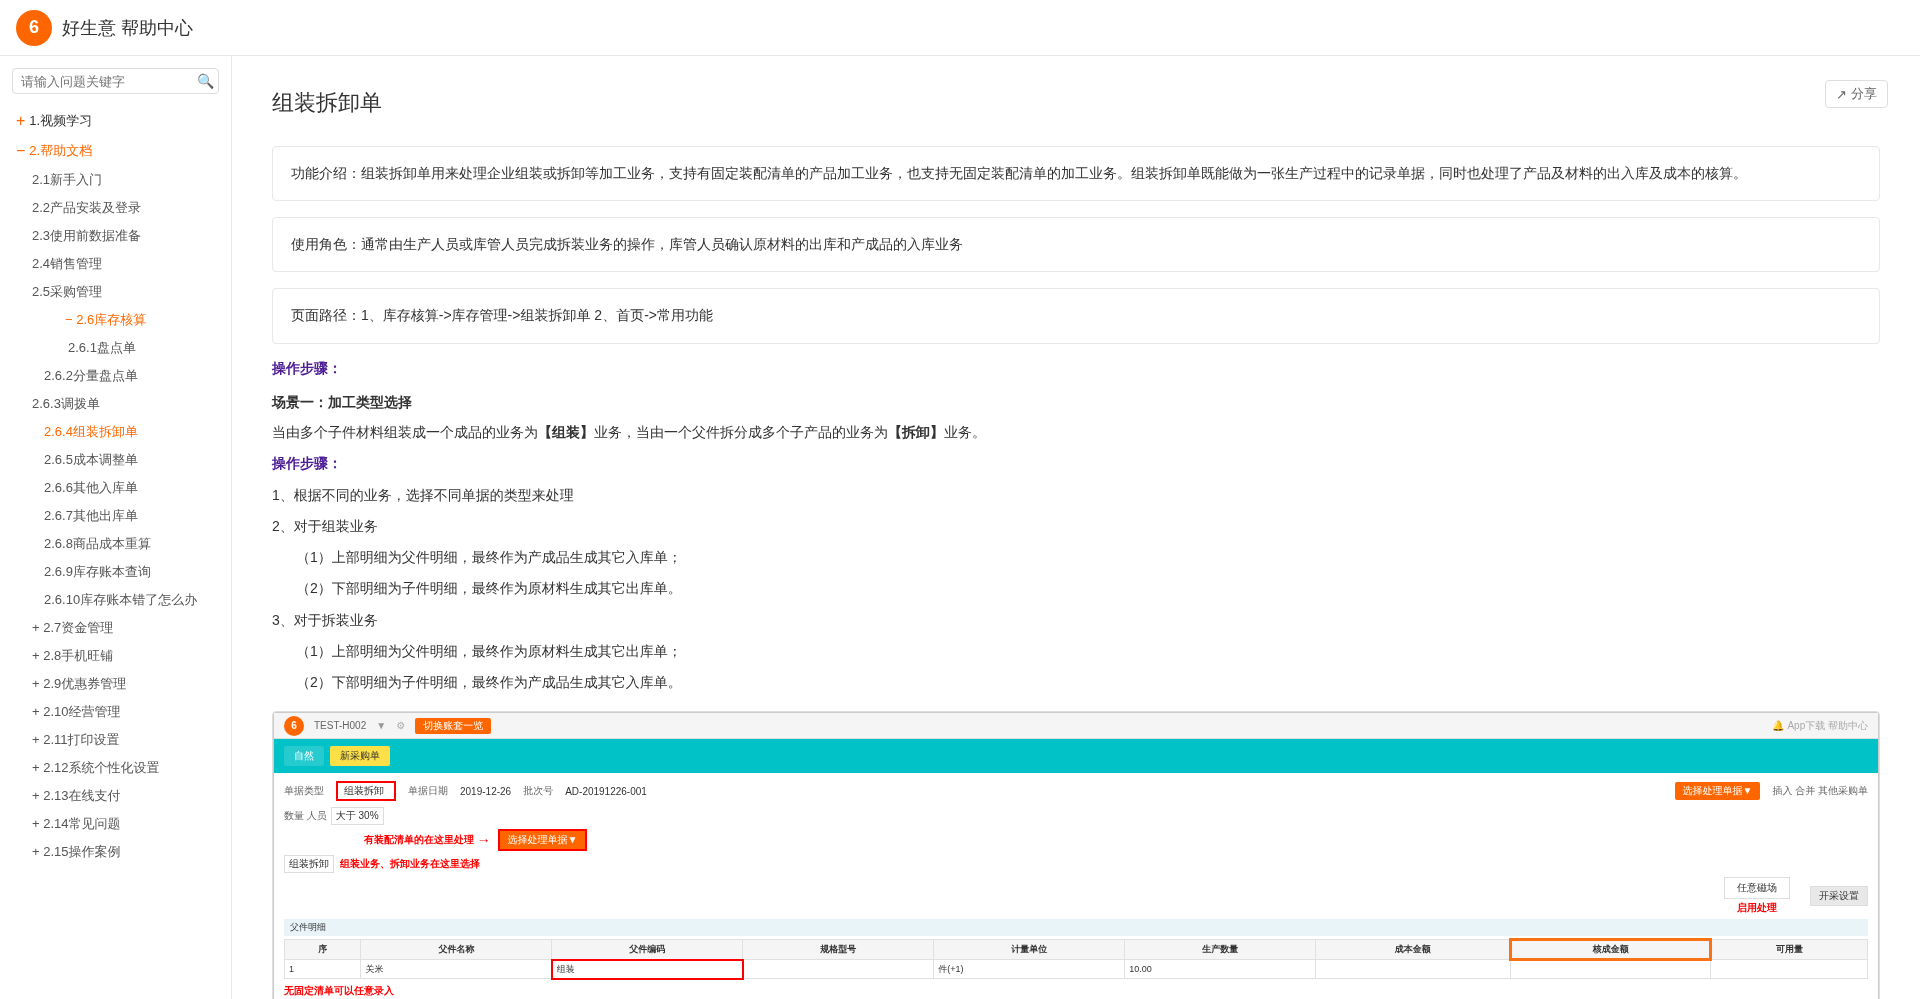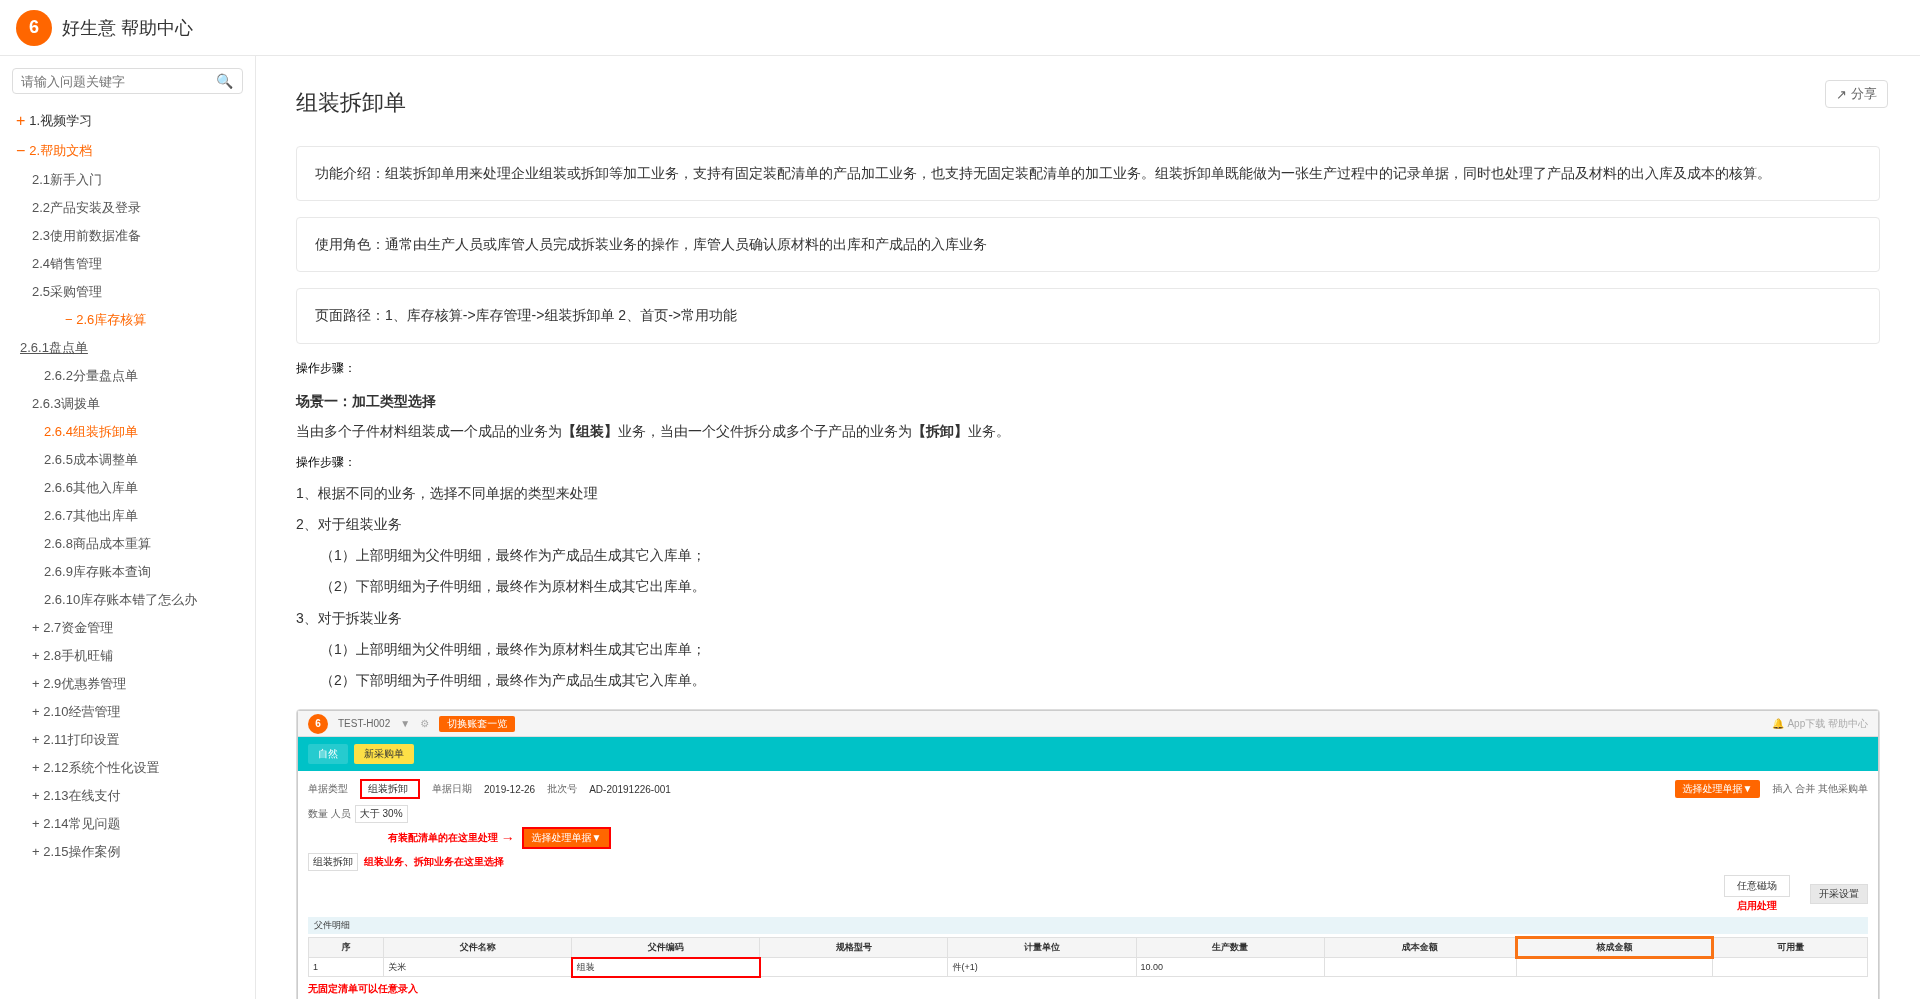--- a/index.html
+++ b/index.html
@@ -7,21 +7,21 @@
 
     
     .header { height: 56px; background: #fff; display: flex; align-items: center; padding: 0 16px; border-bottom: 1px solid #e8e8e8; flex-shrink: 0; }
     .logo-circle { width: 36px; height: 36px; background: #ff6600; border-radius: 50%; display: flex; align-items: center; justify-content: center; color: #fff; font-size: 18px; font-weight: bold; margin-right: 10px; }
     .logo-text { font-size: 18px; color: #333; font-weight: 500; }
 
     
     .main-layout { display: flex; flex: 1; overflow: hidden; }
 
     
-    .sidebar { width: 256px; background: #fff; border-right: 1px solid #e8e8e8; overflow-y: auto; flex-shrink: 0; padding: 12px 0; }
+    .sidebar { width: 232px; background: #fff; border-right: 1px solid #e8e8e8; overflow-y: auto; flex-shrink: 0; padding: 12px 0; }
     .search-box { display: flex; align-items: center; margin: 0 12px 12px; border: 1px solid #ddd; border-radius: 4px; padding: 4px 8px; }
     .search-box input { border: none; outline: none; flex: 1; font-size: 13px; color: #999; }
     .search-icon-btn { color: #999; cursor: pointer; font-size: 14px; }
 
     .nav-item { padding: 6px 16px; font-size: 13px; color: #333; cursor: pointer; display: flex; align-items: center; gap: 4px; }
     .nav-item.active { color: #ff6600; }
     .nav-item .plus { color: #ff6600; font-size: 16px; }
 
     .sub-item { padding: 5px 16px 5px 32px; font-size: 13px; color: #555; cursor: pointer; }
     .sub-item.active { color: #ff6600; }
@@ -29,21 +29,21 @@
     
     .content { flex: 1; overflow-y: auto; background: #fff; padding: 32px 40px; position: relative; }
 
     
     .share-btn { position: absolute; top: 24px; right: 32px; display: flex; align-items: center; gap: 4px; color: #666; font-size: 13px; cursor: pointer; border: 1px solid #ddd; padding: 4px 10px; border-radius: 4px; background: #fff; }
 
     .page-title { font-size: 22px; color: #333; font-weight: 500; margin-bottom: 28px; }
 
     .info-block { border: 1px solid #e8e8e8; border-radius: 4px; padding: 14px 18px; margin-bottom: 16px; font-size: 14px; color: #333; line-height: 1.8; }
 
-    .section-heading { font-weight: normal; font-size: 12px; color: #000000; margin-bottom: 10px; }
+    .section-heading { font-weight: bold; font-size: 14px; color: #4c1d95; margin-bottom: 10px; }
 
     .scenario-title { font-weight: bold; font-size: 14px; color: #333; margin: 16px 0 8px; }
 
     .content-text { font-size: 14px; color: #333; line-height: 1.8; margin-bottom: 6px; }
 
     .bold-text { font-weight: bold; }
 
     
     .screenshot-container { margin-top: 16px; border: 1px solid #ddd; border-radius: 4px; overflow: hidden; width: 100%; background: #f9f9f9; position: relative; }
   </style>
@@ -87,21 +87,21 @@
     <div class="sub-item">
       <span>2.4销售管理</span>
     </div>
     <div class="sub-item">
       <span>2.5采购管理</span>
     </div>
     <div class="sub-item active" style="color:#ff6600;margin-left:33px;">
       <span style="color:#ff6600;">−</span>
       <span>2.6库存核算</span>
     </div>
-    <div class="sub-item" style="padding-left:20px;text-decoration:underline;">
+    <div class="sub-item" style="padding-left:68px;">
       <span>2.6.1盘点单</span>
     </div>
     <div class="sub-item" style="padding-left:44px;">
       <span>2.6.2分量盘点单</span>
     </div>
     <div class="sub-item" style="">
       <span>2.6.3调拨单</span>
     </div>
     <div class="sub-item active" style="padding-left:44px;color:#ff6600;">
       <span>2.6.4组装拆卸单</span>

